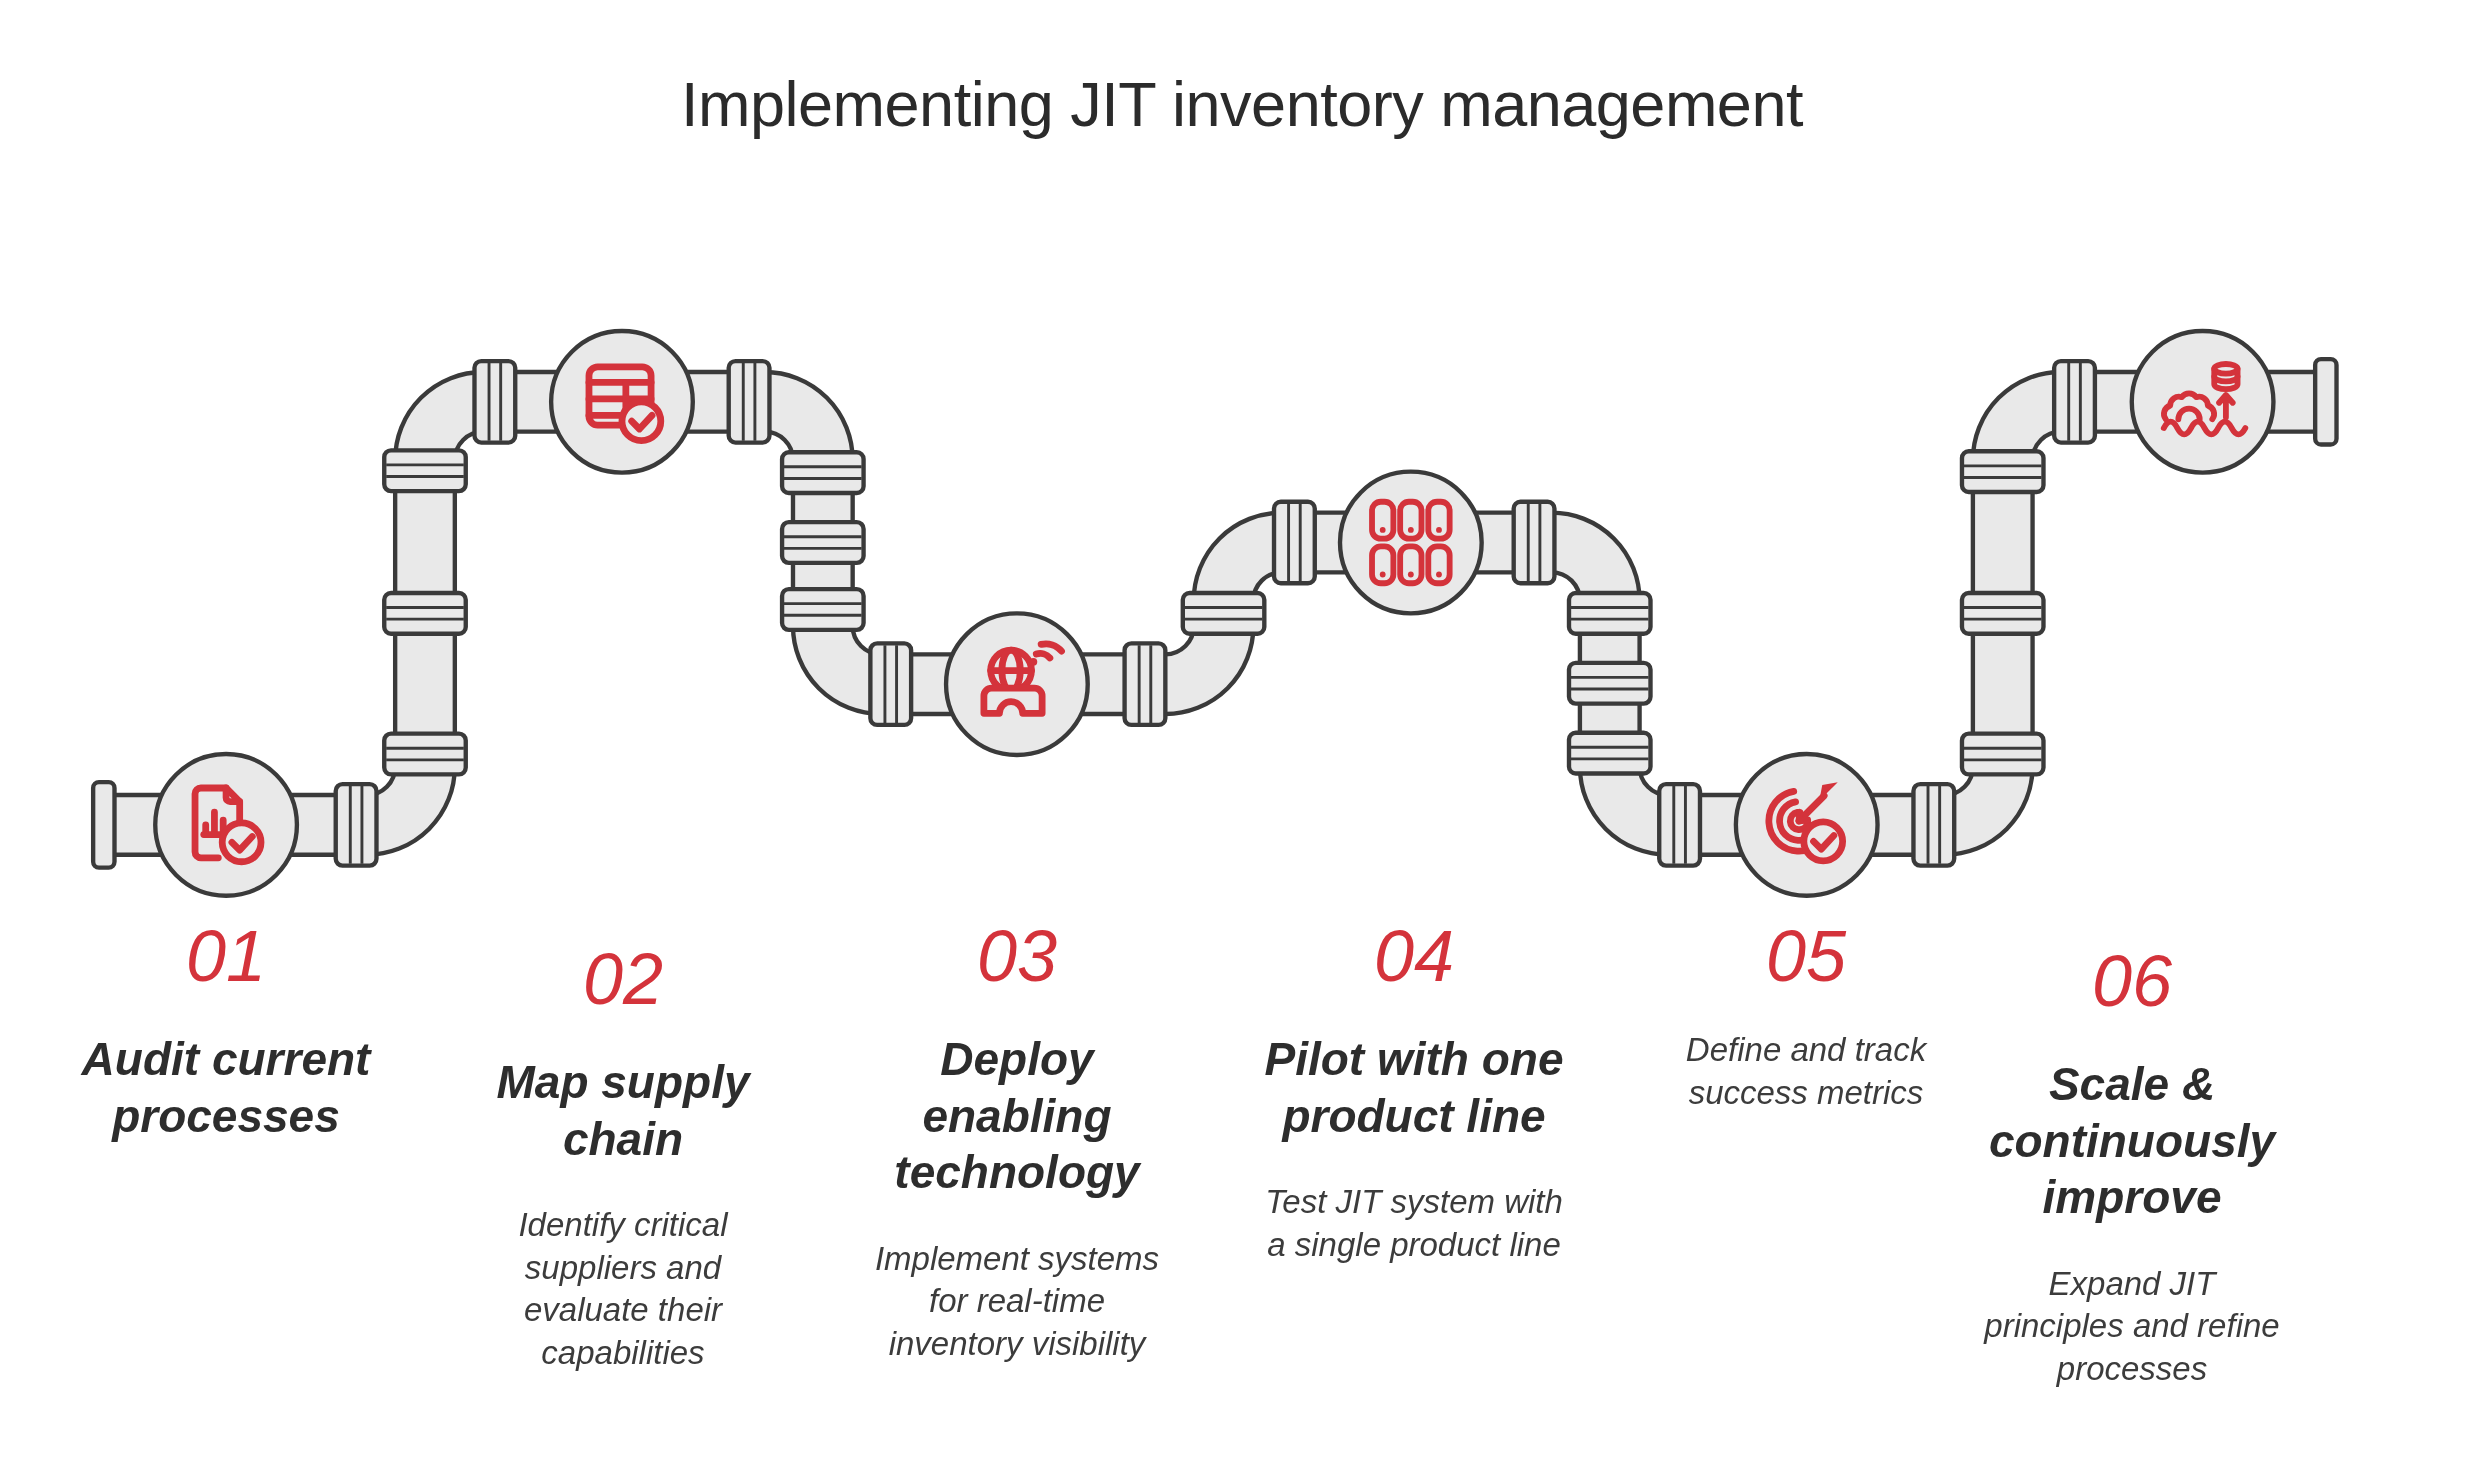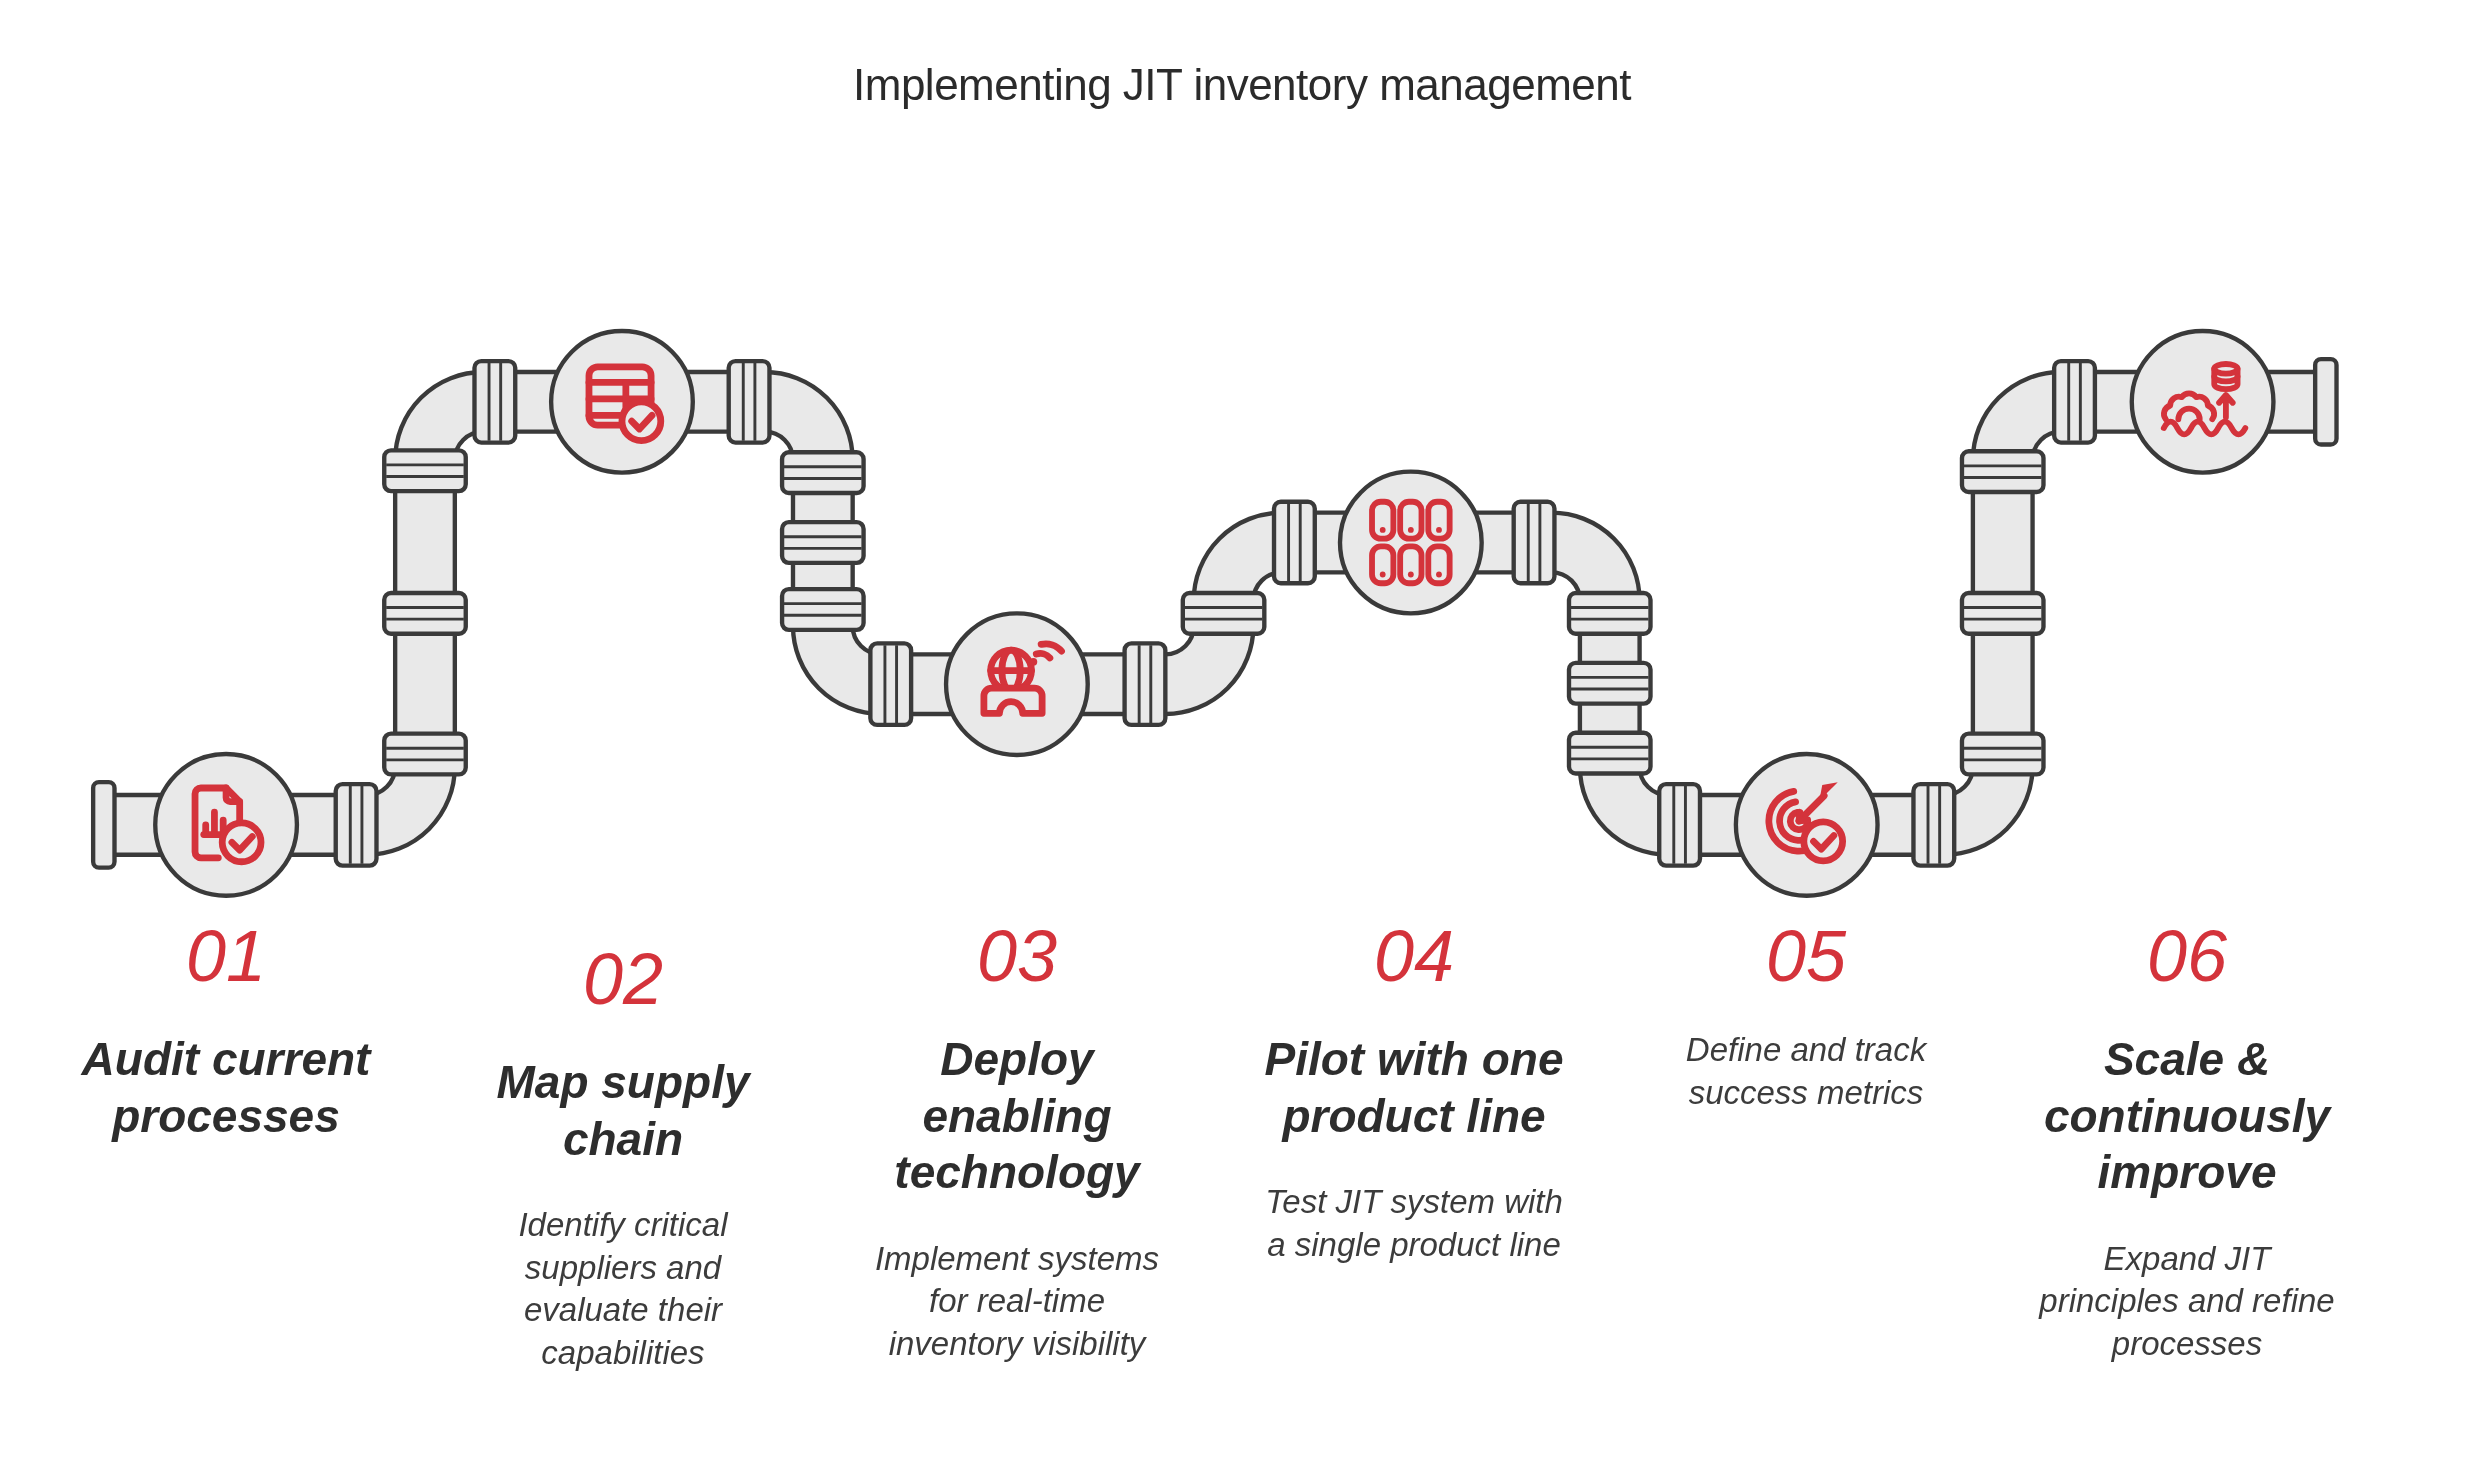--- a/index.html
+++ b/index.html
@@ -16,23 +16,23 @@
     position:relative;
     width:2484px;
     height:1478px;
     background:var(--bg);
     overflow:hidden;
     font-family:"Liberation Sans", sans-serif;
   }
   .page-title{
     position:absolute;
     top:60px; left:0; right:0;
-    margin:0;
+    margin:8px;
     text-align:center;
-    font-size:44px;
+    font-size:63px;
     font-weight:500;
     letter-spacing:-0.5px;
     color:var(--title-c);
   }
   #pipe-svg{
     position:absolute;
     inset:0;
     width:2484px;
     height:1478px;
   }
@@ -239,21 +239,21 @@
       <h2 class="step-title">Pilot with one
 product line</h2>
       <p class="step-desc">Test JIT system with
 a single product line</p>
     </div>
       <div class="step-col" style="left: 1612px;">
       <div class="step-num">05</div>
       <p class="step-desc">Define and track
 success metrics</p>
     </div>
-      <div class="step-col" style="left: 1993px;">
+      <div class="step-col" style="left: 1938px; margin-top: 25px;">
       <div class="step-num">06</div>
       <h2 class="step-title">Scale &amp;
 continuously
 improve</h2>
       <p class="step-desc">Expand JIT
 principles and refine
 processes</p>
     </div>
     </div>
 

